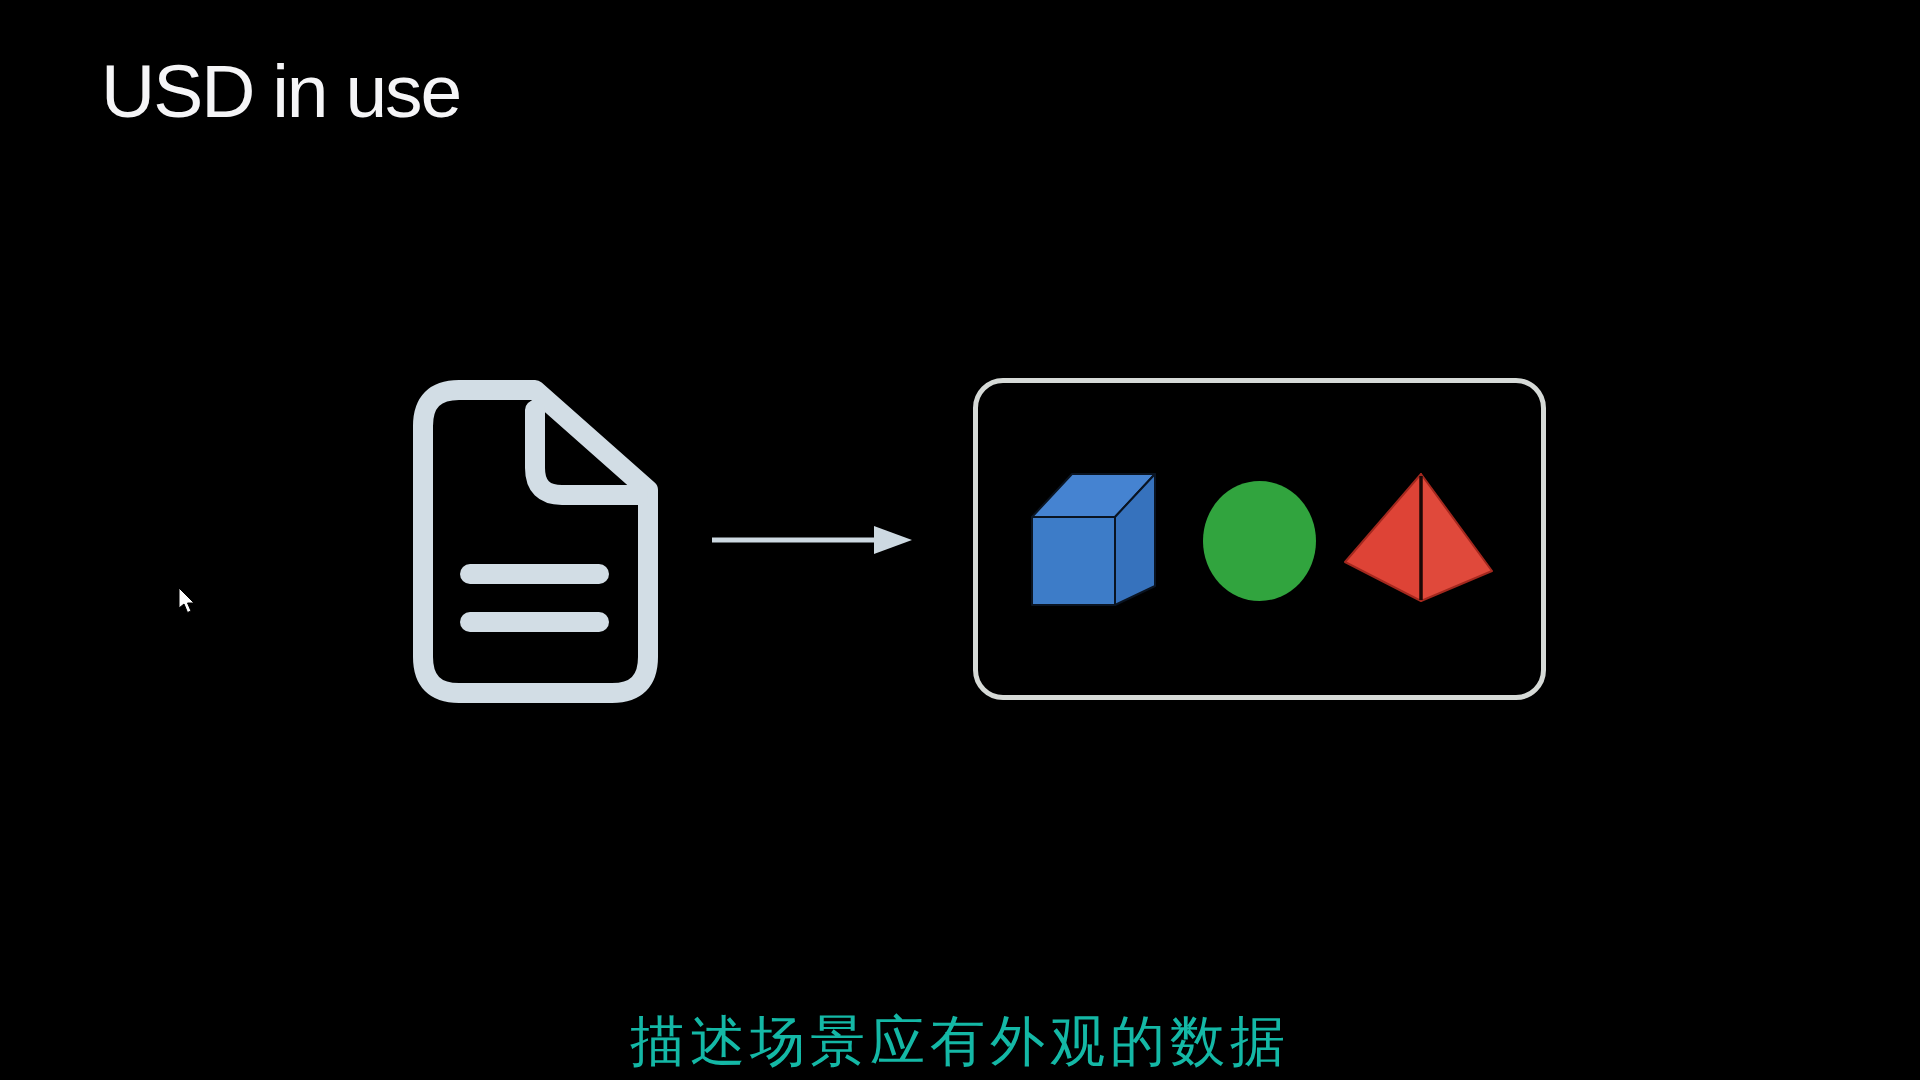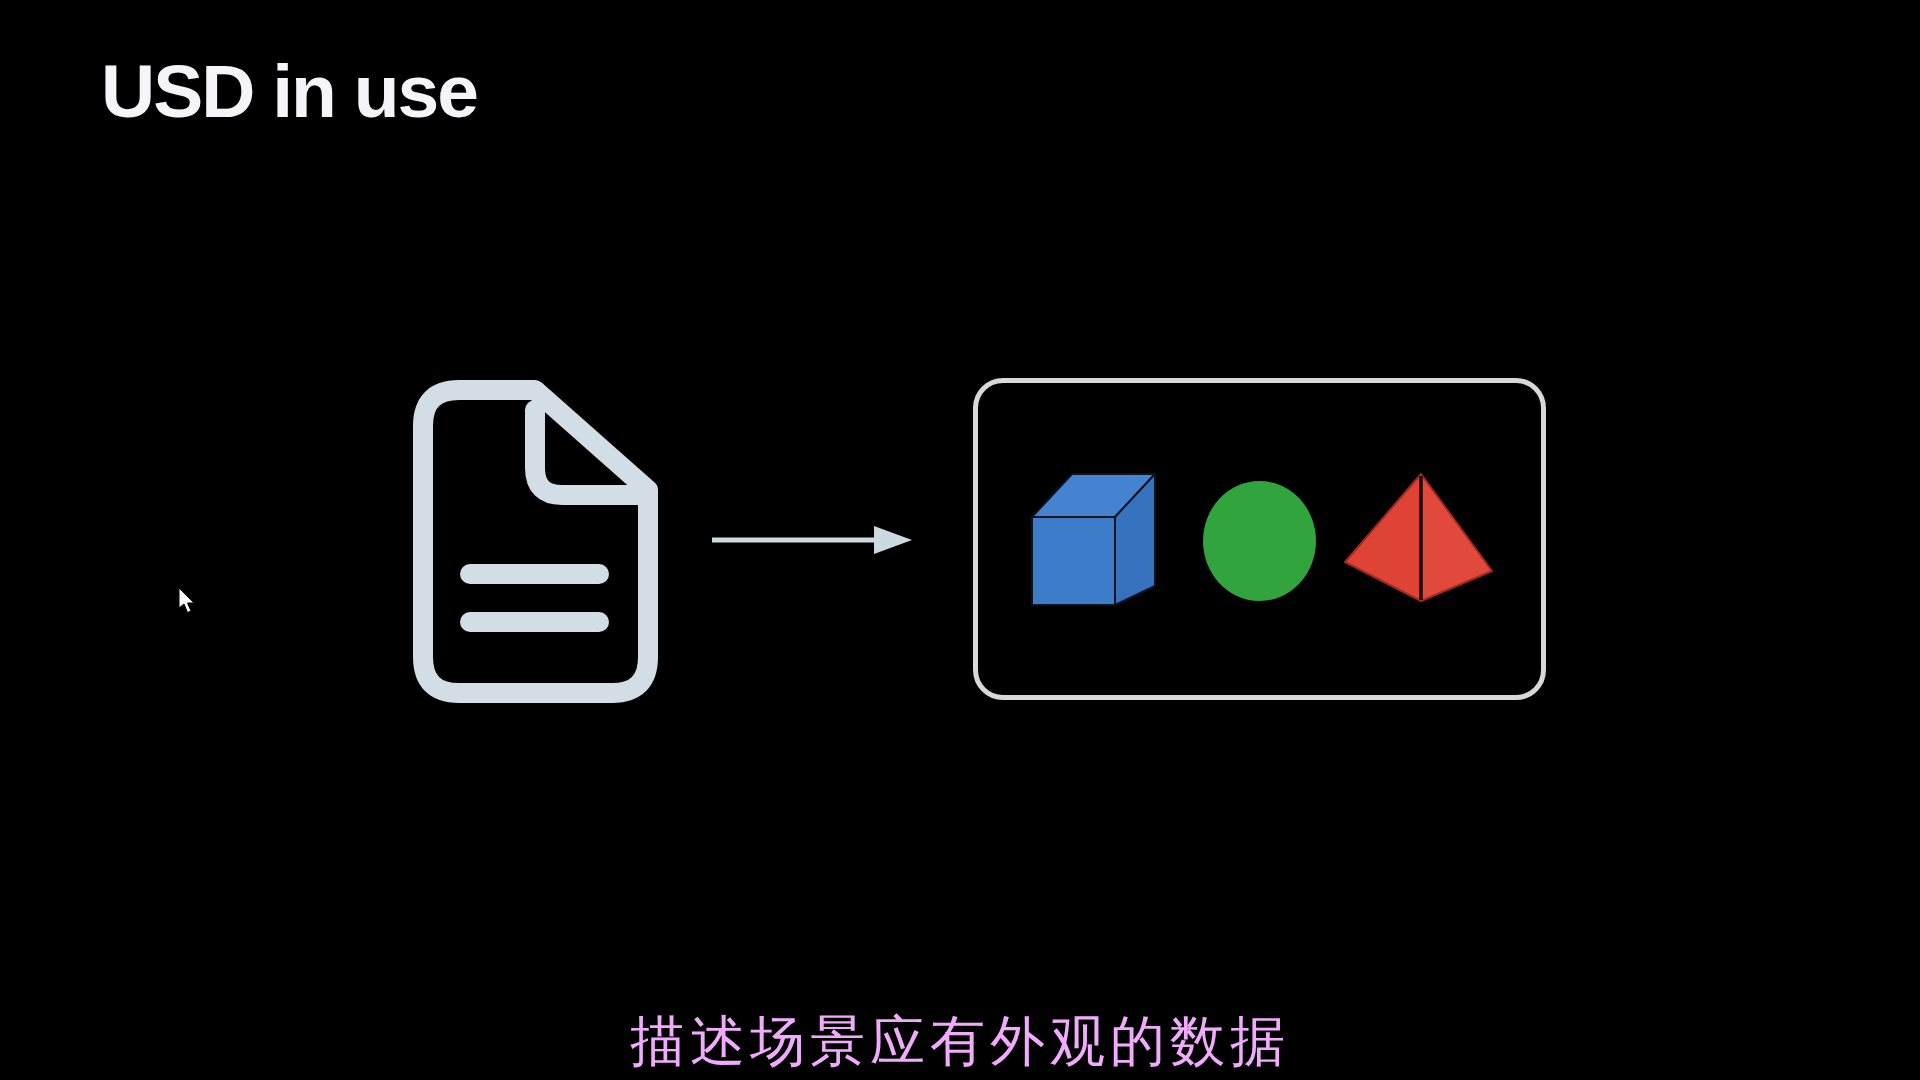--- a/index.html
+++ b/index.html
@@ -15,21 +15,21 @@
     position: relative;
     width: 1920px;
     height: 1080px;
     background: #000000;
   }
   .slide-title {
     position: absolute;
     left: 101px;
     top: 48px;
     font-size: 75px;
-    font-weight: 700;
+    font-weight: 400;
     letter-spacing: -2px;
     color: #f5f5f7;
     white-space: nowrap;
   }
   .doc-icon {
     position: absolute;
     left: 413px;
     top: 380px;
     width: 245px;
     height: 323px;
@@ -73,21 +73,21 @@
     height: 132px;
   }
   .subtitle {
     position: absolute;
     left: 0;
     right: 0;
     top: 1005px;
     text-align: center;
     font-size: 55px;
     letter-spacing: 5px;
-    color: #f0abfc;
+    color: #14b8a6;
     text-shadow:
       -2px -2px 0 #000,
        2px -2px 0 #000,
       -2px  2px 0 #000,
        2px  2px 0 #000,
        0 0 8px #000;
     white-space: nowrap;
   }
   .mouse-cursor {
     position: absolute;

